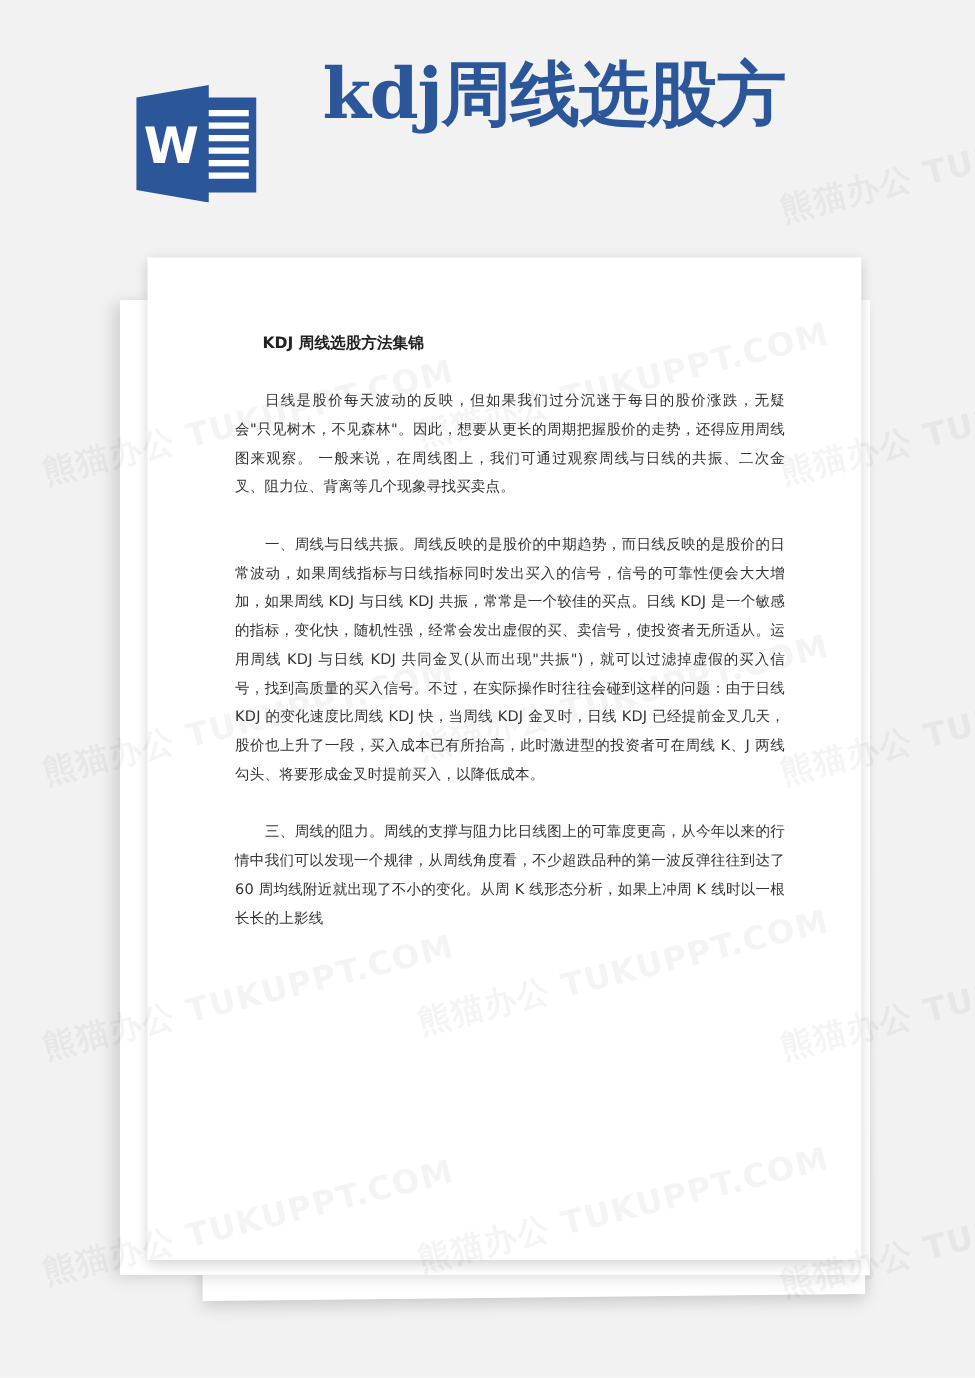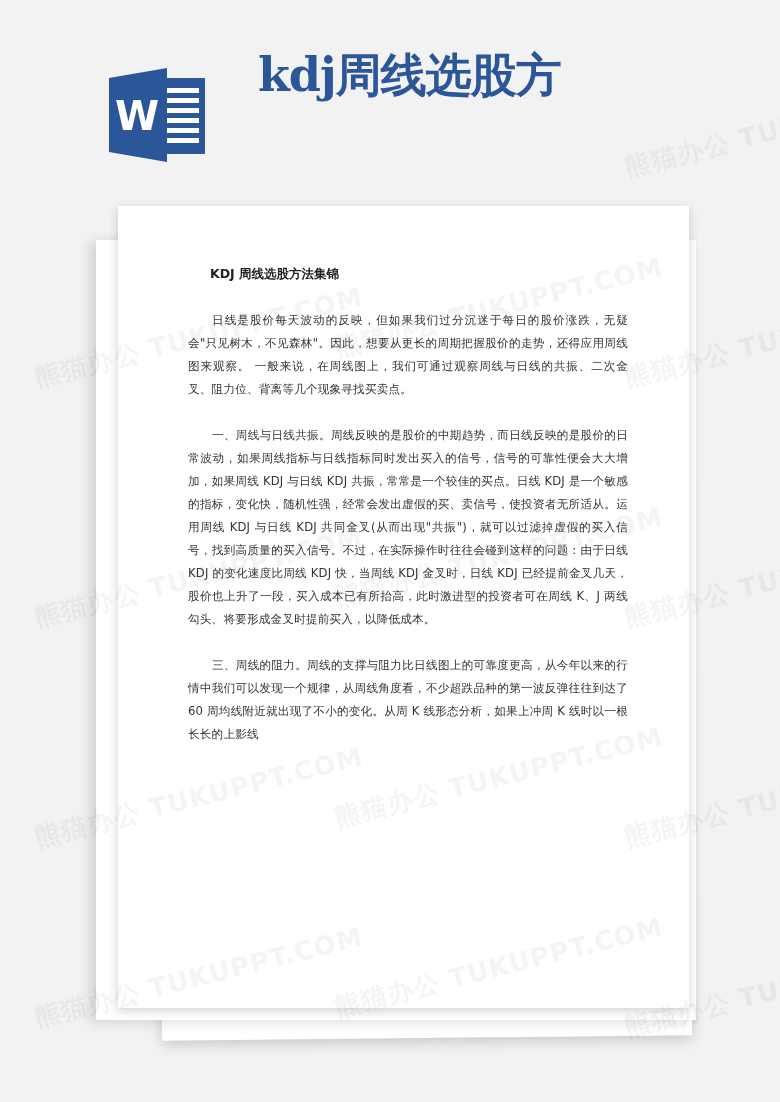--- a/index.html
+++ b/index.html
@@ -6,21 +6,21 @@
     body {
       width: 780px; height: 1102px; overflow: hidden; position: relative;
       background: #f2f2f2;
       font-family: "DejaVu Sans", "Liberation Sans", sans-serif;
     }
     .header { position: absolute; left: 0; top: 0; width: 780px; height: 200px; }
     .word-icon { position: absolute; left: 109px; top: 68px; width: 98px; height: 94px; }
     .title {
       position: absolute; left: 258px; top: 46px; width: 420px;
       color: #2b579a; font-family: "DejaVu Serif", "Liberation Serif", serif;
-      font-weight: bold; font-size: 46px; line-height: 58px; letter-spacing: -1px;
+      font-weight: bold; font-size: 56px; line-height: 58px; letter-spacing: -1px;
     }
     .title .line { display: block; white-space: nowrap; }
 
     .page-back2 {
       position: absolute; left: 158px; top: 248px; width: 530px; height: 790px;
       background: #fff; transform: rotate(-0.6deg);
       box-shadow: 0 4px 14px rgba(0,0,0,0.18);
     }
     .page-back1 {
       position: absolute; left: 96px; top: 240px; width: 600px; height: 780px;

